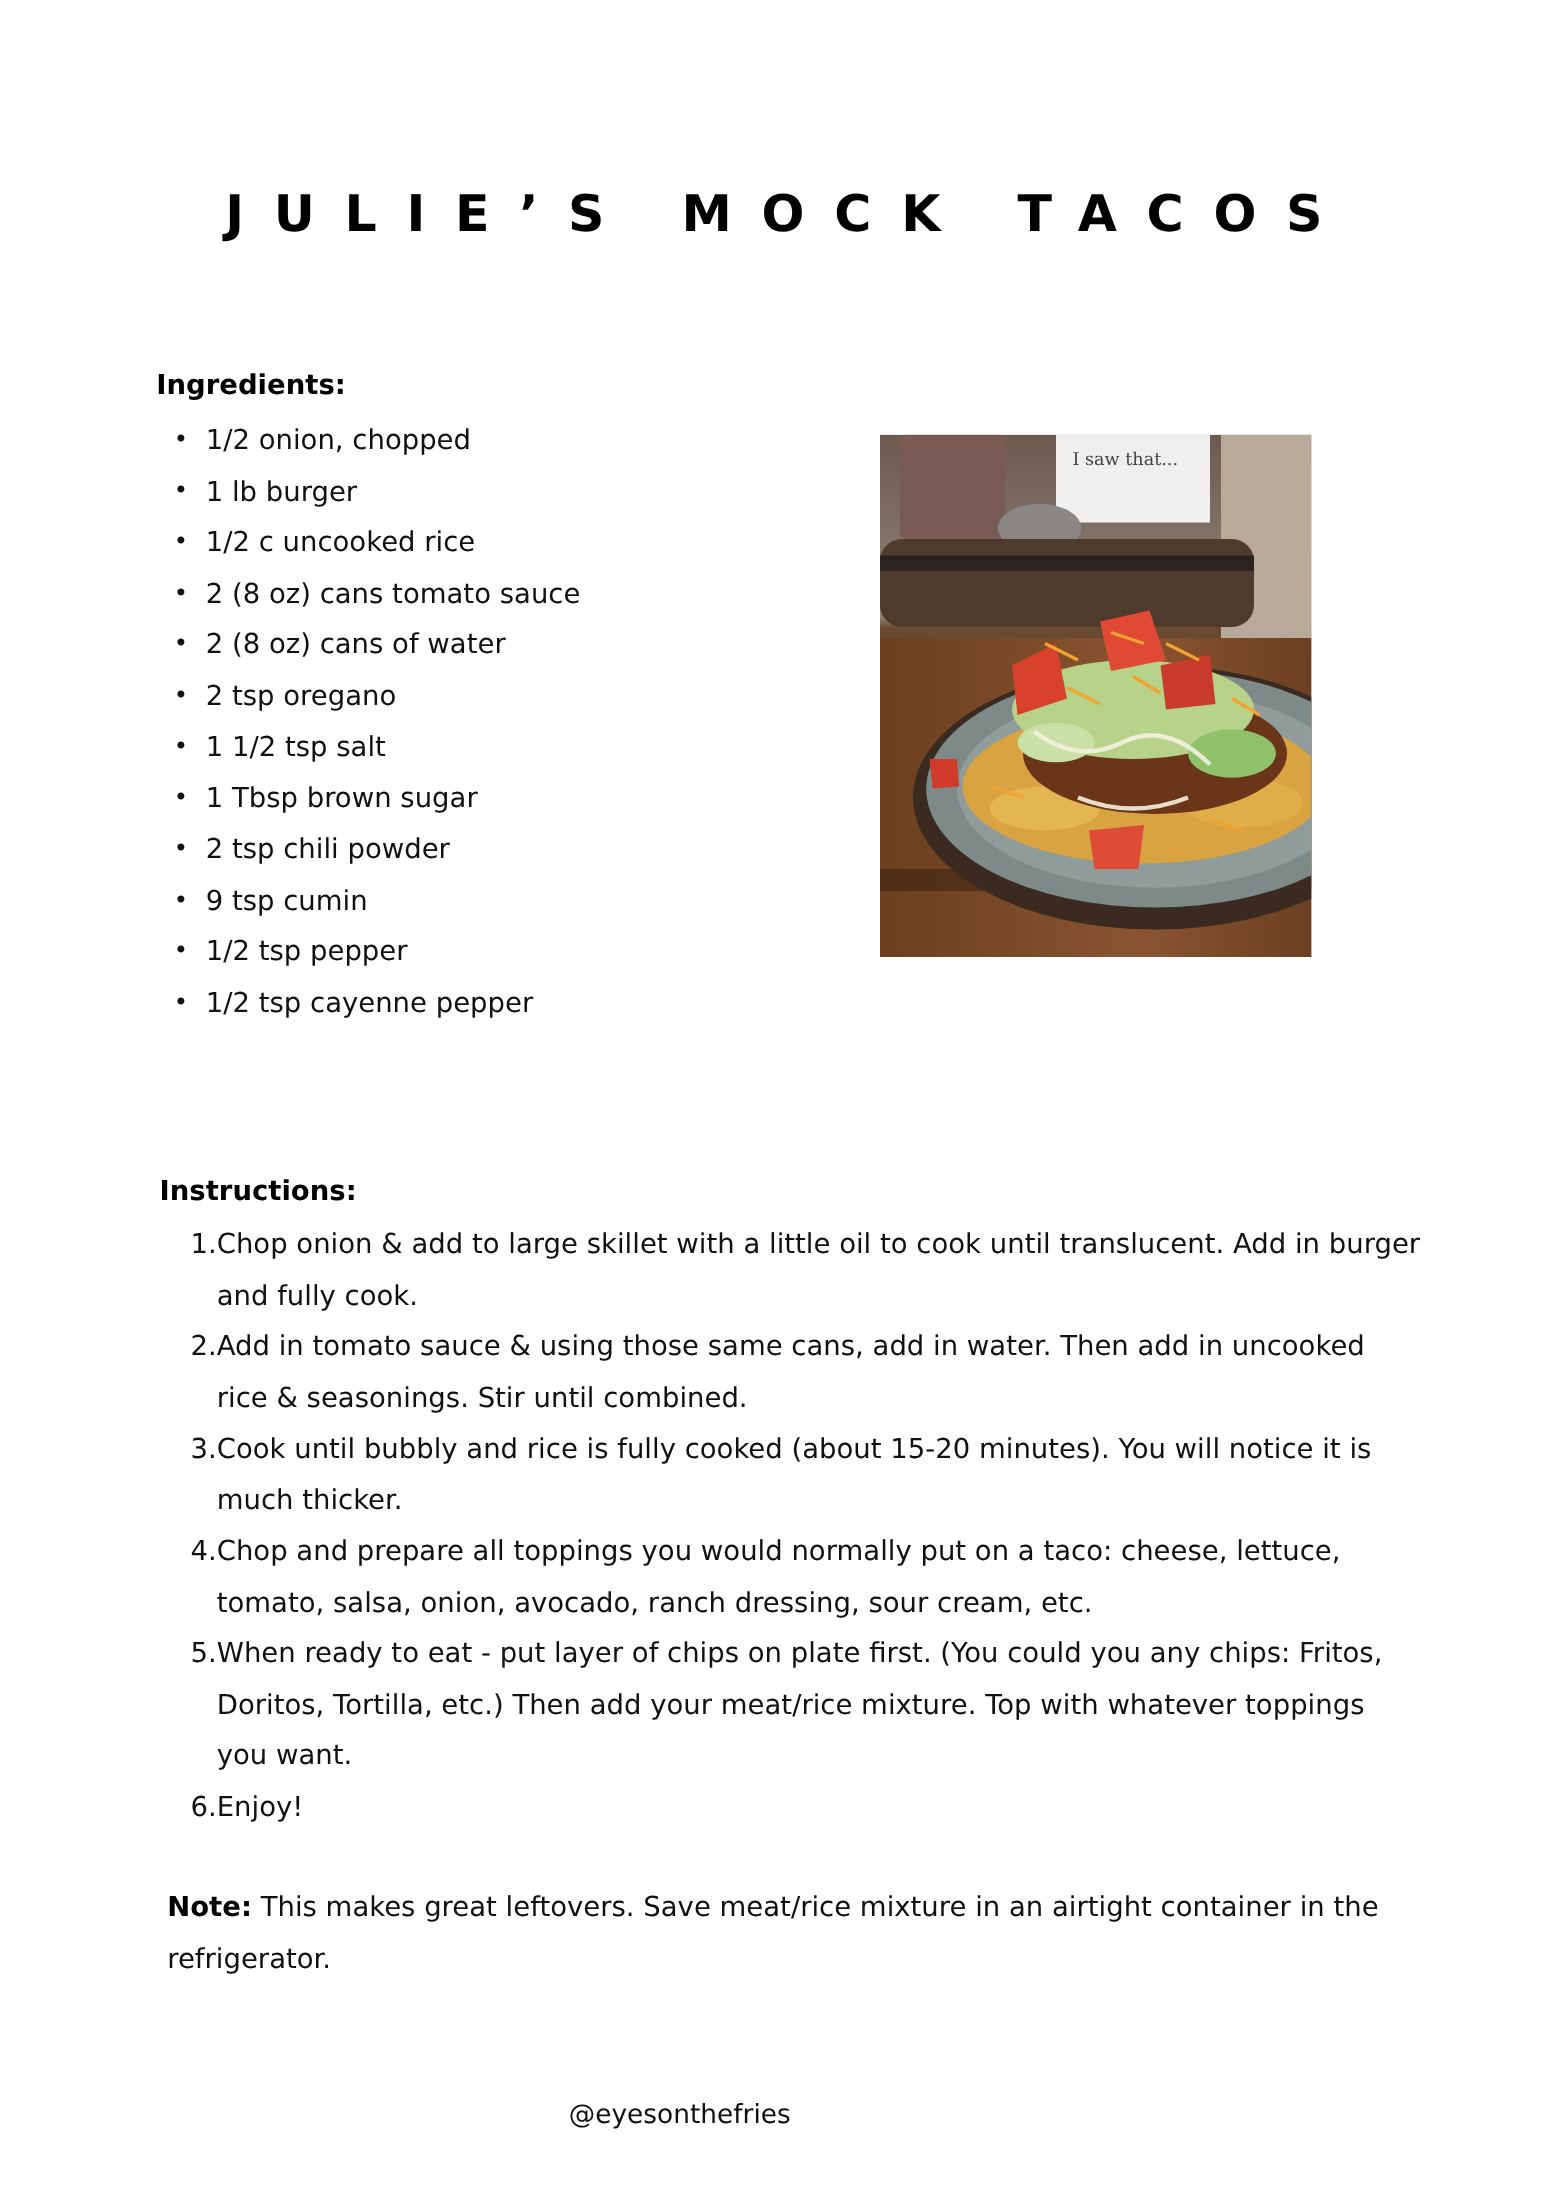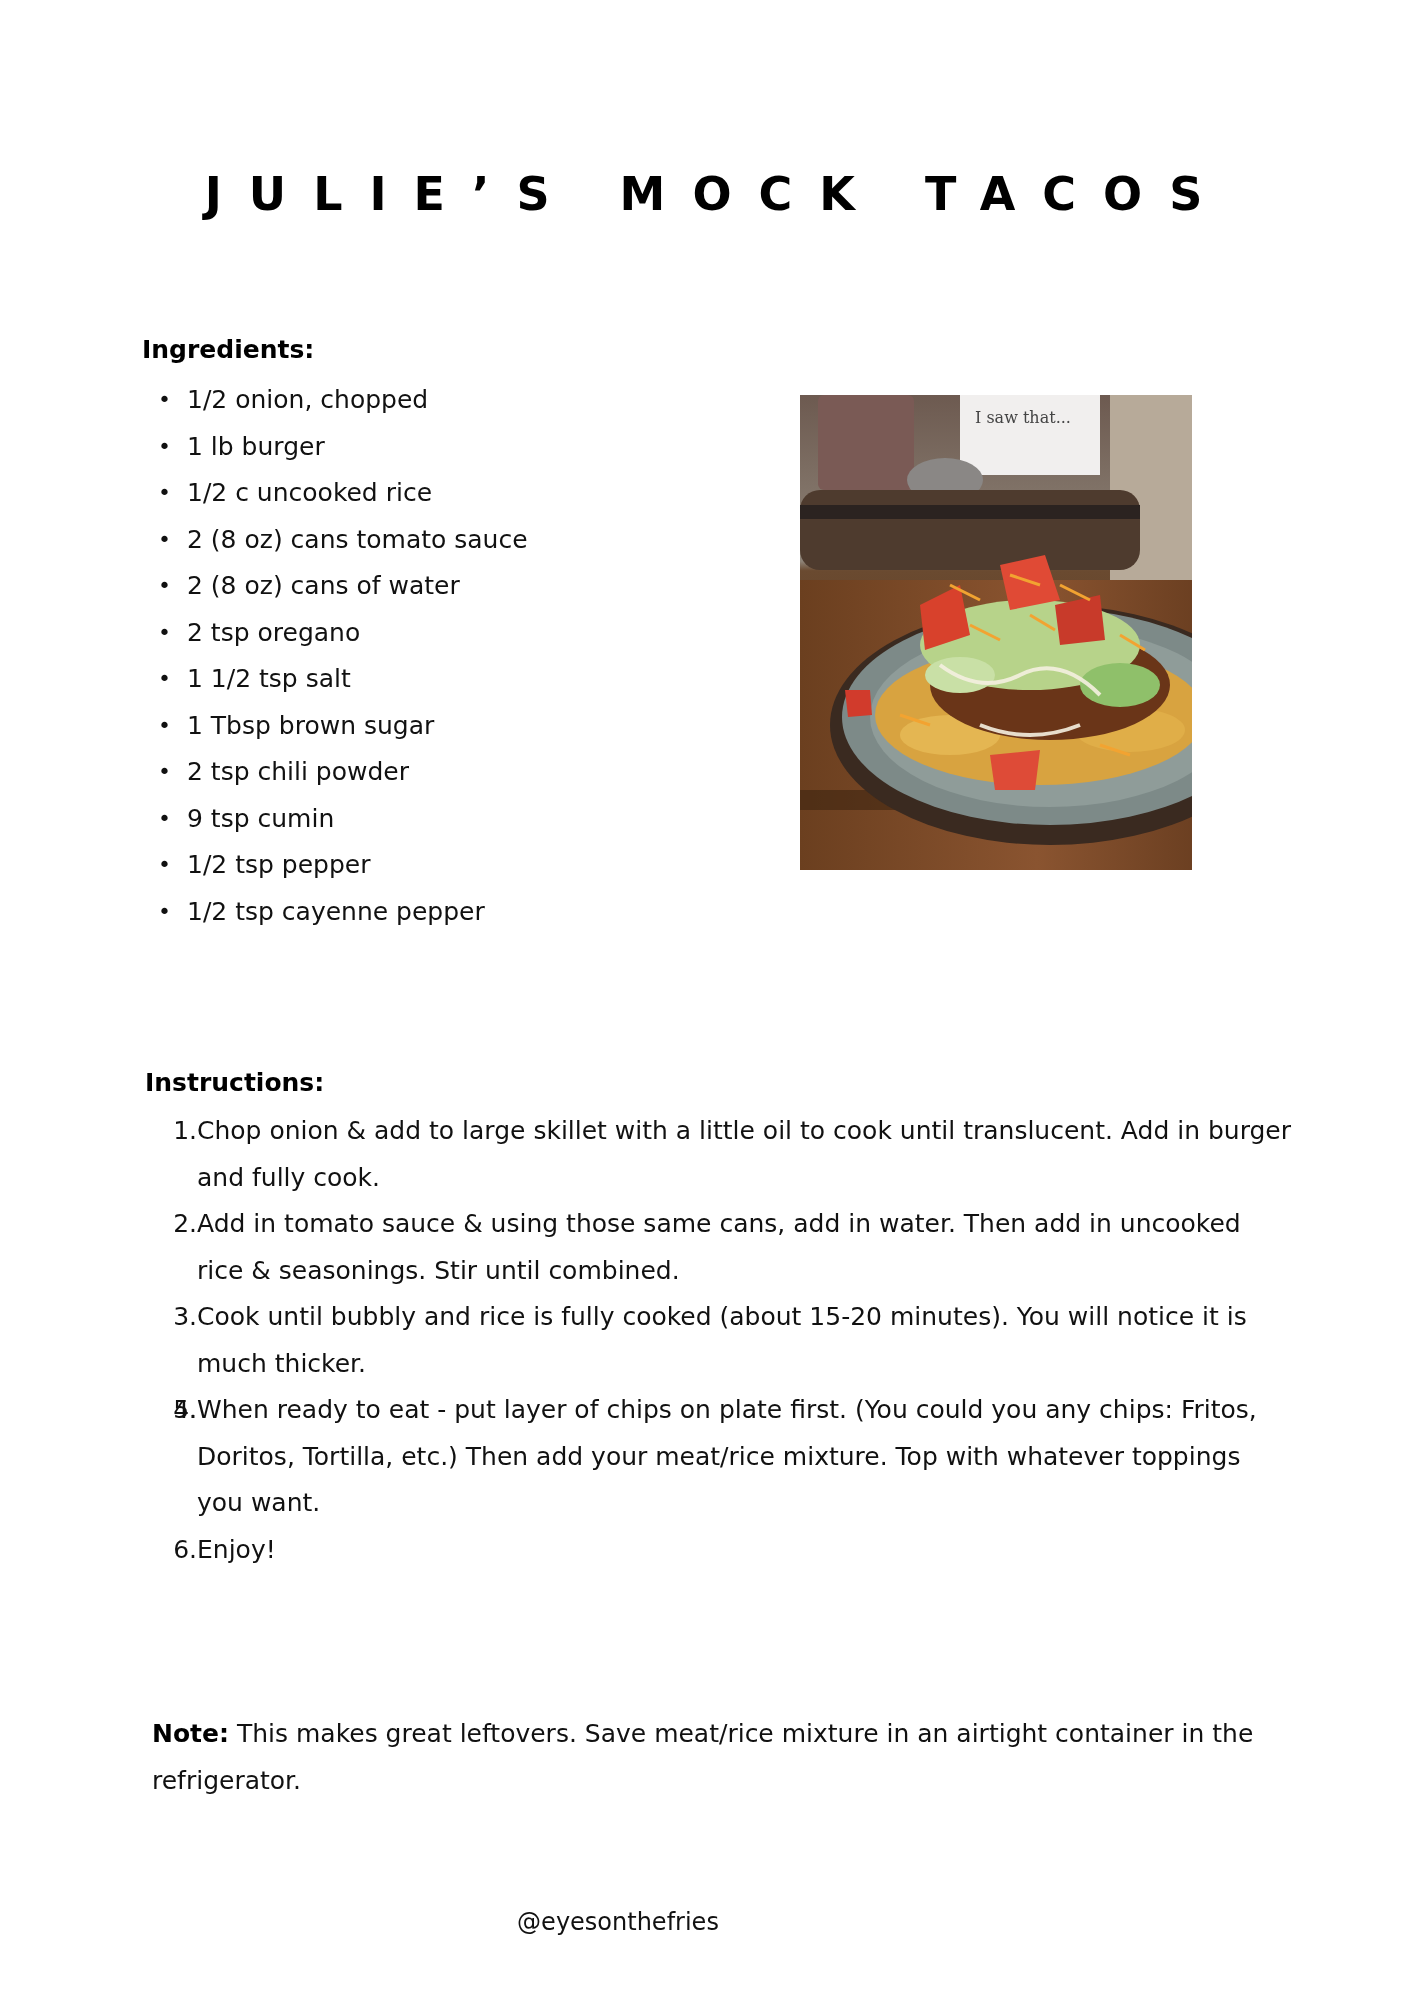--- a/index.html
+++ b/index.html
@@ -111,20 +111,20 @@
       <path d="M180 330 Q230 350 280 330"></path>
     </g>
   </svg>
 </div>
 
 <div class="heading ins-heading">Instructions:</div>
 <ol class="ins-list">
   <li><span class="num">1.</span><span>Chop onion &amp; add to large skillet with a little oil to cook until translucent.  Add in burger and fully cook.</span></li>
   <li><span class="num">2.</span><span>Add in tomato sauce &amp; using those same cans, add in water.  Then add in uncooked rice &amp; seasonings.  Stir until combined.</span></li>
   <li><span class="num">3.</span><span>Cook until bubbly and rice is fully cooked (about 15-20 minutes).  You will notice it is much thicker.</span></li>
-  <li><span class="num">4.</span></li>
+  <li><span class="num">4.</span><span>Chop and prepare all toppings you would normally put on a taco: cheese, lettuce, tomato, salsa, onion, avocado, ranch dressing, sour cream, etc.</span></li>
   <li><span class="num">5.</span><span>When ready to eat - put layer of chips on plate first.  (You could you any chips: Fritos, Doritos, Tortilla, etc.) Then add your meat/rice mixture.  Top with whatever toppings you want.</span></li>
   <li><span class="num">6.</span><span>Enjoy!</span></li>
 </ol>
 
 <div class="note"><b>Note:</b><span> This makes great leftovers.  Save meat/rice mixture in an airtight container in the refrigerator.</span></div>
 
 <div class="footer">@eyesonthefries</div>
 
 </body></html>

